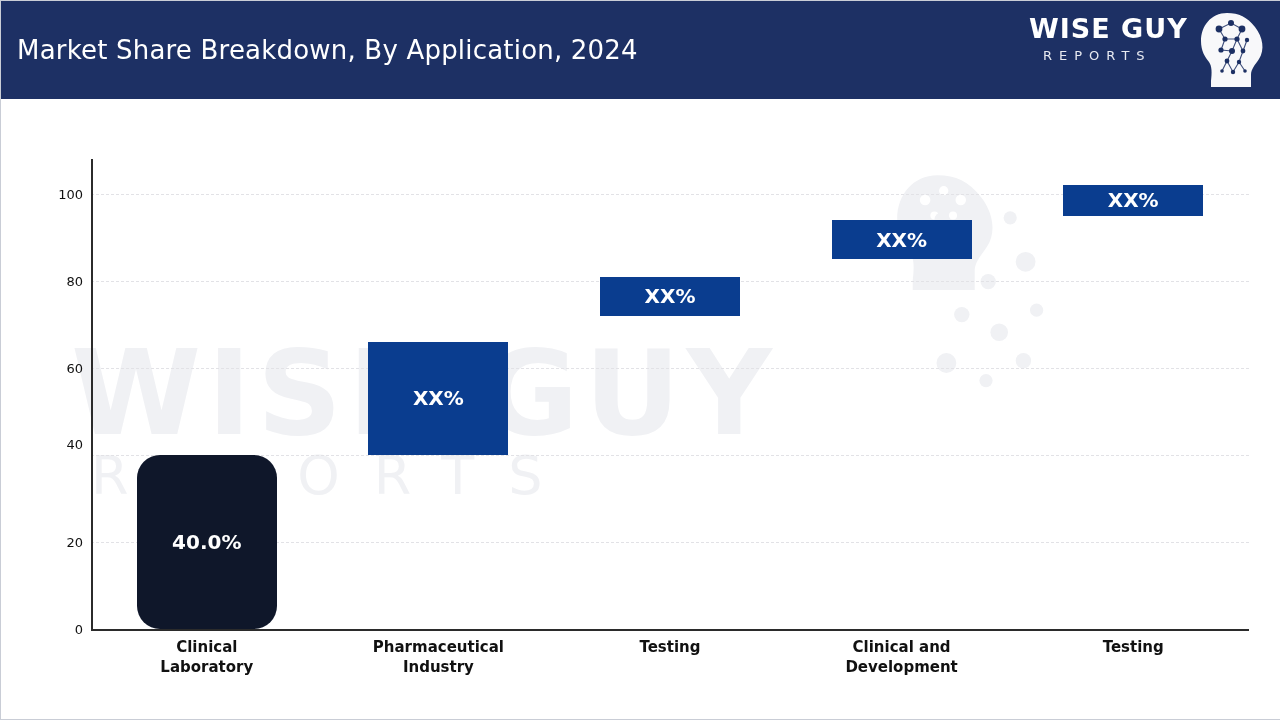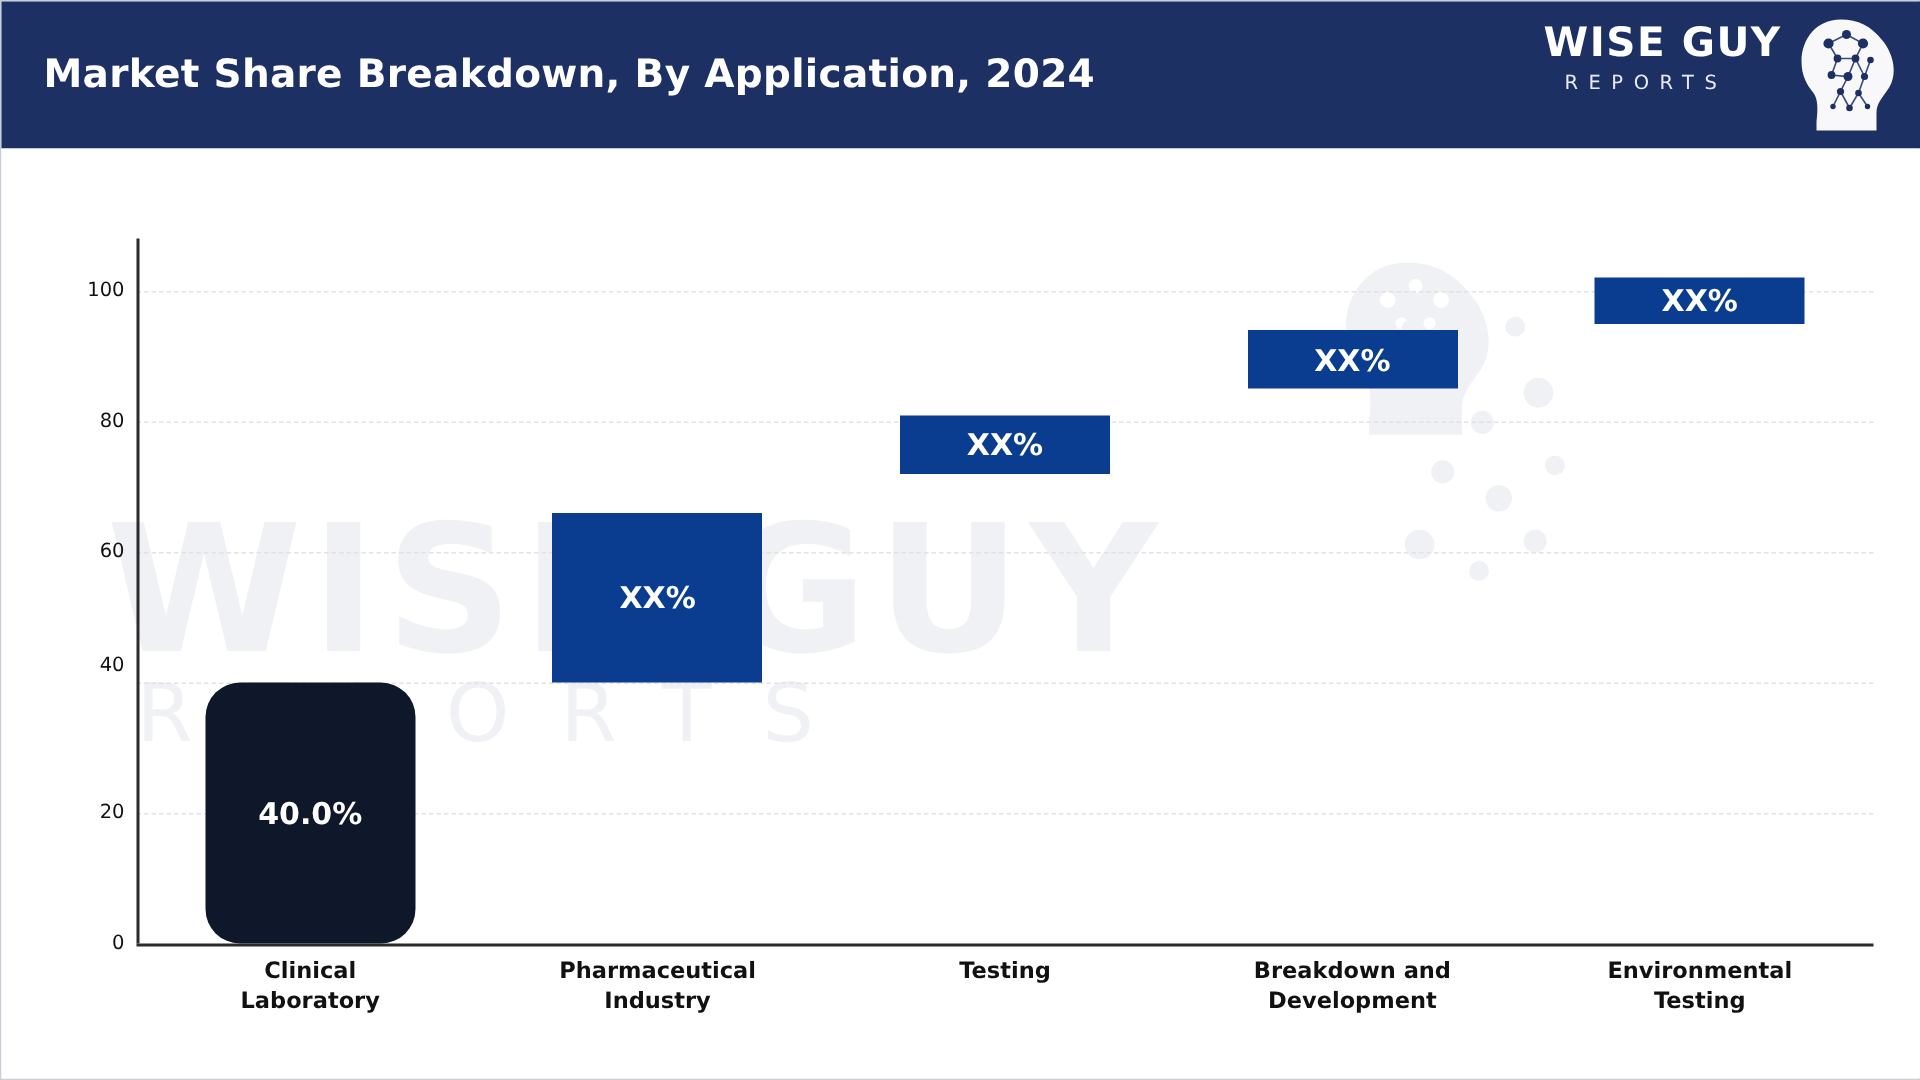--- a/index.html
+++ b/index.html
@@ -21,22 +21,22 @@
     position: absolute;
     left: 0; top: 0;
     width: 1280px; height: 98px;
     background: #1d3064;
     display: flex;
     align-items: center;
   }
   #header-title {
     color: #ffffff;
     font-size: 26px;
-    font-weight: bold;
-    margin-left: 28px;
+    font-weight: normal;
+    margin-left: 16px;
     letter-spacing: 0.2px;
     white-space: nowrap;
   }
   #logo {
     position: absolute;
     right: 8px; top: 6px;
     width: 250px; height: 86px;
   }
   #logo-text {
     position: absolute;
@@ -271,25 +271,24 @@
           <div>Laboratory</div>
         </div>
         <div class="cat-label" style="left: 321.6px; width: 231.6px;">
           <div>Pharmaceutical</div>
           <div>Industry</div>
         </div>
         <div class="cat-label" style="left: 553.2px; width: 231.6px;">
           <div>Testing</div>
         </div>
         <div class="cat-label" style="left: 784.8px; width: 231.6px;">
-          <div>Breakdown and</div>
+          <div>Clinical and</div>
           <div>Development</div>
         </div>
         <div class="cat-label" style="left: 1016.4px; width: 231.6px;">
-          <div>Environmental</div>
           <div>Testing</div>
         </div>
       </div>
 
     <div id="y-axis"></div>
     <div id="x-axis"></div>
   </div>
 
 </div>
 

